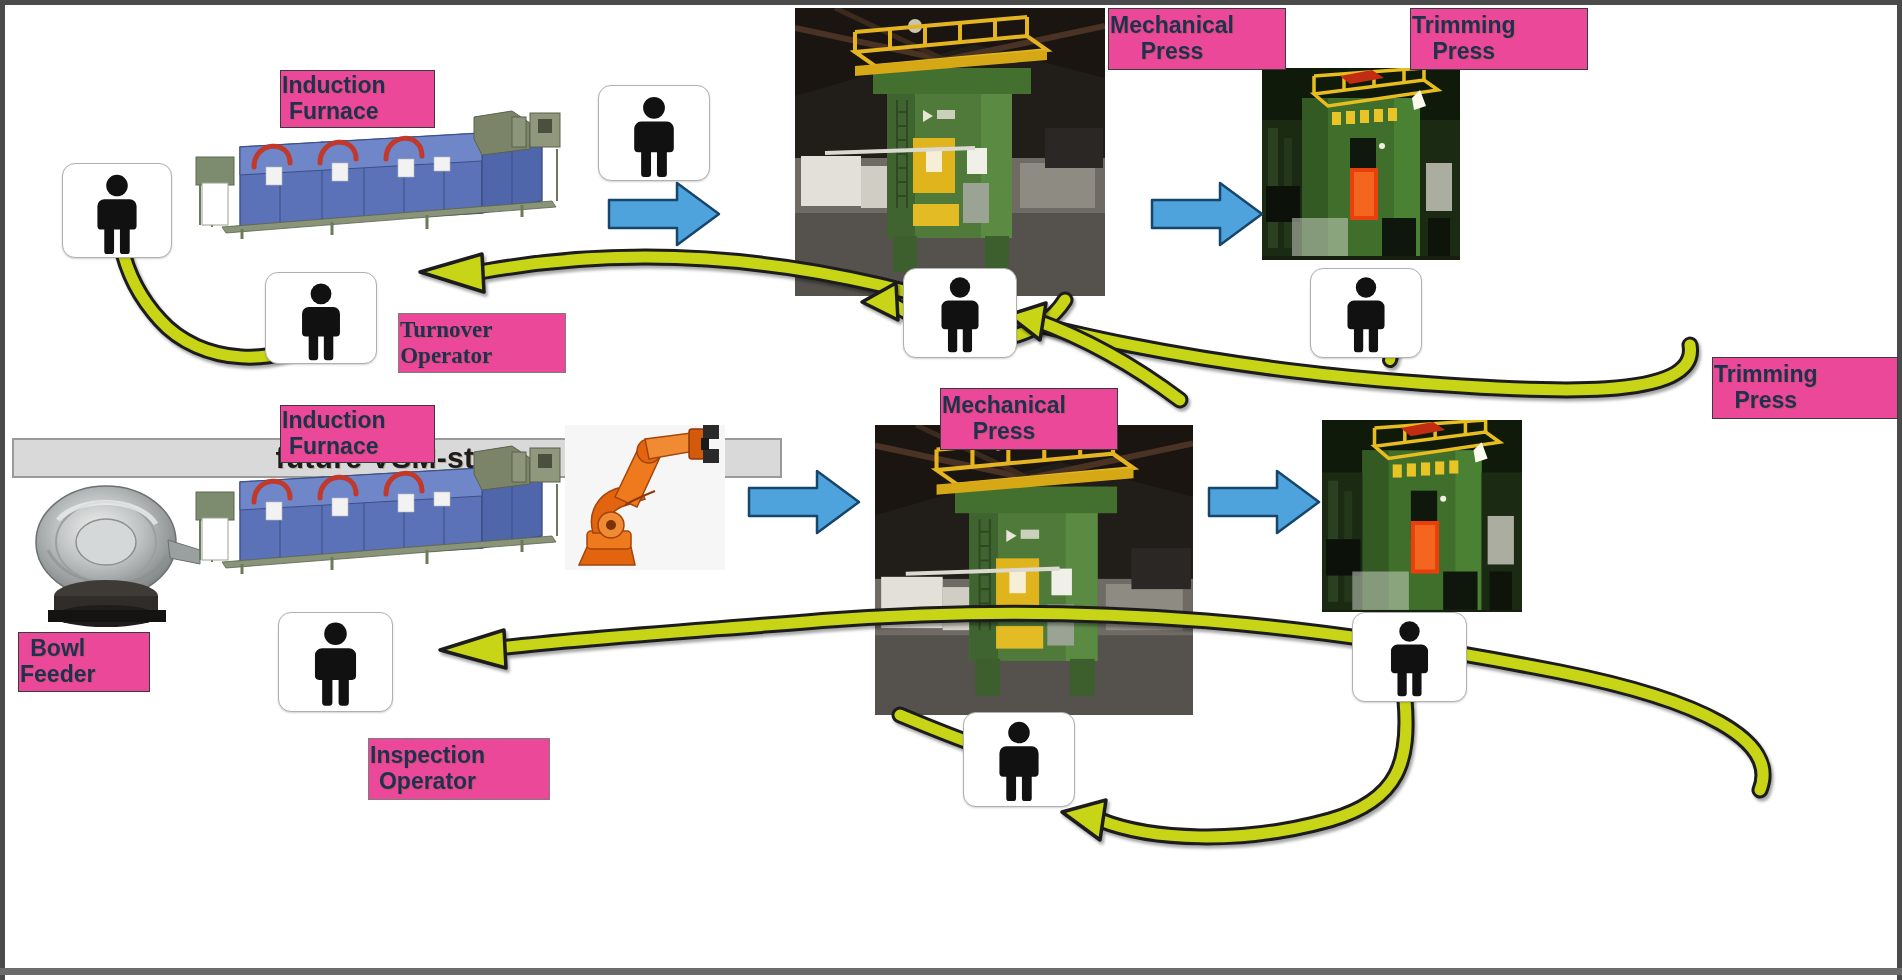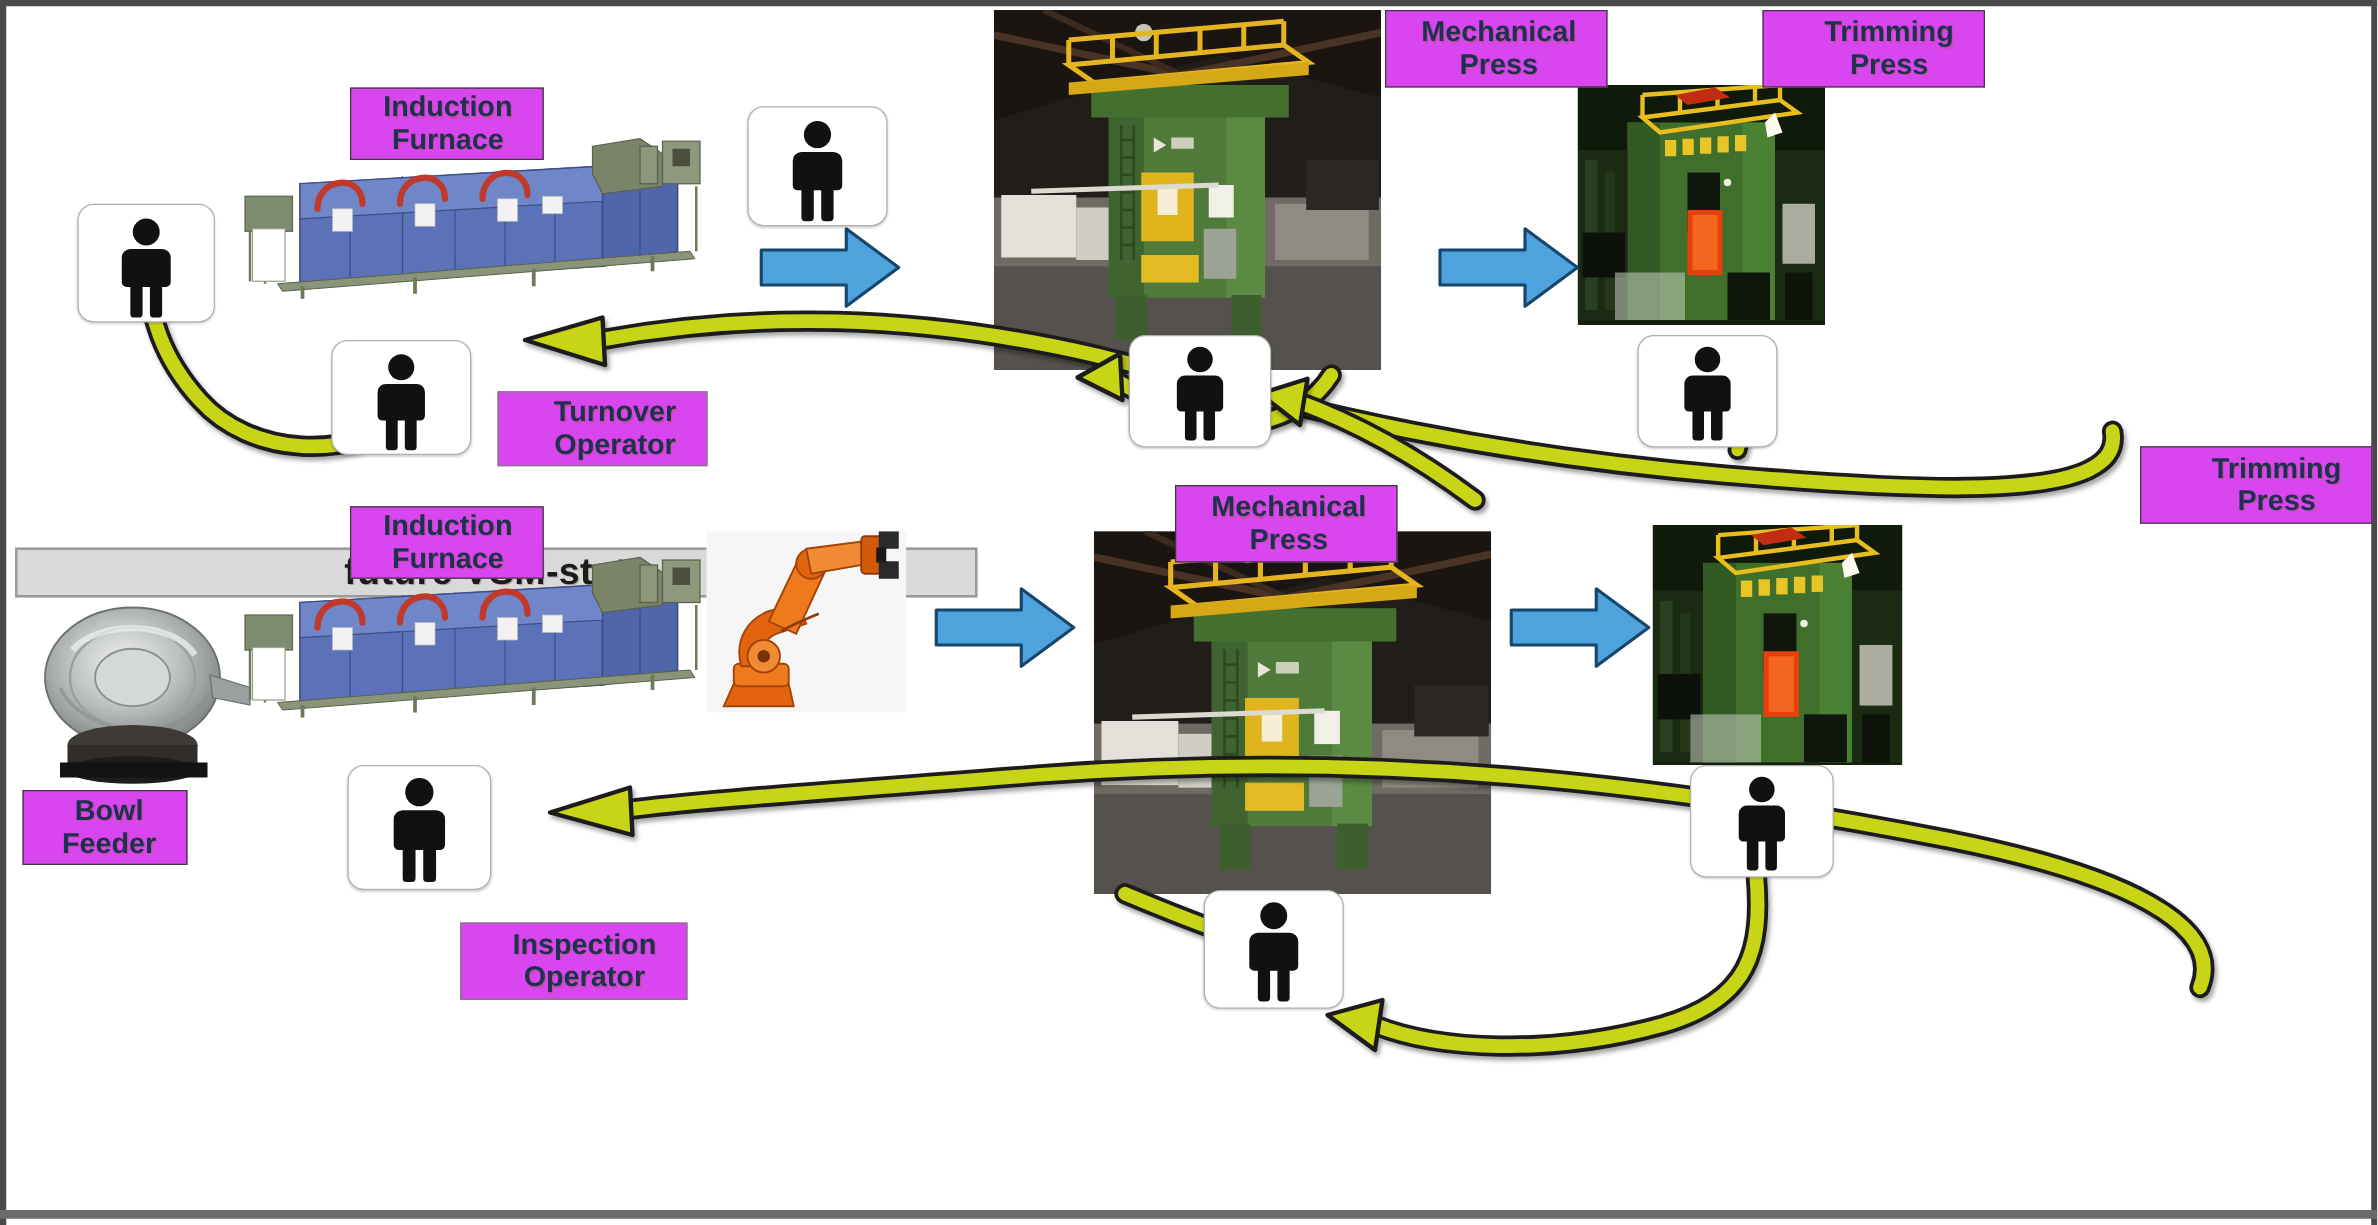--- a/index.html
+++ b/index.html
@@ -22,30 +22,30 @@
   }
   .state-bar span{
     font-size:30px;font-weight:bold;color:#1b1b1b;
     letter-spacing:.3px;
     text-shadow:1px 1px 0 rgba(120,80,30,.35);
   }
 
   
   .cap{
     position:absolute;
-    background:#d946ef;
+    background:#ec4899;
     border:1.5px solid #3a3a3a;
     box-sizing:border-box;
-    display:flex;align-items:center;justify-content:flex-end;
+    display:flex;align-items:center;justify-content:flex-start;
     text-align:center;
     line-height:1.12;
     font-size:23px;font-weight:bold;
     color:#1f3050;
     text-shadow:1px 1px 0 rgba(150,95,30,.35);
-    padding:2px 24px;
+    padding:2px 1px;
     z-index:40;
   }
   .cap.thin{border-color:#7d7d7d;border-width:1.2px;}
 
   
   .op{
     position:absolute;
     background:#ffffff;
     border:1.4px solid #b0b0b0;
     border-radius:13px;
@@ -215,21 +215,21 @@
   </div>
 
   <div class="op" style="left:265px;top:272px;width:112px;height:92px;">
     <svg viewBox="0 0 110 95" xmlns="http://www.w3.org/2000/svg">
       <circle cx="55" cy="22" r="11" fill="#111"></circle>
       <path d="M42,36 h26 a7,7 0 0 1 7,7 v20 a4,4 0 0 1 -4,4 h-3 v22 a3,3 0 0 1 -3,3 h-4 a3,3 0 0 1 -3,-3 v-22 h-6 v22 a3,3 0 0 1 -3,3 h-4 a3,3 0 0 1 -3,-3 v-22 h-3 a4,4 0 0 1 -4,-4 v-20 a7,7 0 0 1 7,-7 z" fill="#111"></path>
     </svg>
   </div>
 
   <div class="cap thin" style="left:398px;top:313px;width:168px;height:60px;">
-    <span style="white-space:pre-line;">Turnover
+    <span style="white-space:pre-line;font-family:Liberation Serif, serif;">Turnover
 Operator</span>
   </div>
 
   <div class="photo" style="left:795px;top:8px;width:310px;height:288px;">
     <svg viewBox="0 0 310 288" preserveAspectRatio="none" xmlns="http://www.w3.org/2000/svg">
       <rect width="310" height="288" fill="#211d18"></rect>
 
       <polygon points="0,0 310,0 310,70 180,36 0,88" fill="#1a1510"></polygon>
       <path d="M0,20 L150,52 L310,18" stroke="#4a3224" stroke-width="6" fill="none"></path>
       <path d="M40,0 L150,52" stroke="#3b2a1d" stroke-width="5"></path>
@@ -383,21 +383,21 @@
       <path d="M140,60 L172,70 L172,84 L142,78 Z" fill="#9aa0a0" stroke="#6b7070"></path>
 
       <ellipse cx="78" cy="116" rx="52" ry="16" fill="#3e3a36"></ellipse>
       <rect x="26" y="116" width="104" height="20" fill="#2f2c29"></rect>
       <ellipse cx="78" cy="136" rx="52" ry="11" fill="#1f1d1b"></ellipse>
       <rect x="20" y="130" width="118" height="12" fill="#141312"></rect>
     </svg>
   </div>
 
   <div class="cap" style="left:18px;top:632px;width:132px;height:60px;">
-    <span style="white-space:pre-line;margin-left:28px;">Bowl
+    <span style="white-space:pre-line;">Bowl
 Feeder</span>
   </div>
 
   <div class="furnace" style="left:182px;top:440px;width:400px;height:135px;">
     <svg viewBox="0 0 400 135" xmlns="http://www.w3.org/2000/svg">
       <g stroke="#6b7a5a" stroke-width="2" fill="none">
         <path d="M18,60 L18,120 M30,66 L30,122 M375,44 L375,96"></path>
       </g>
       <rect x="14" y="52" width="38" height="28" fill="#7d8b6e" stroke="#5d6a50"></rect>
       <rect x="20" y="78" width="26" height="42" fill="#fff" stroke="#9aa38e"></rect>

